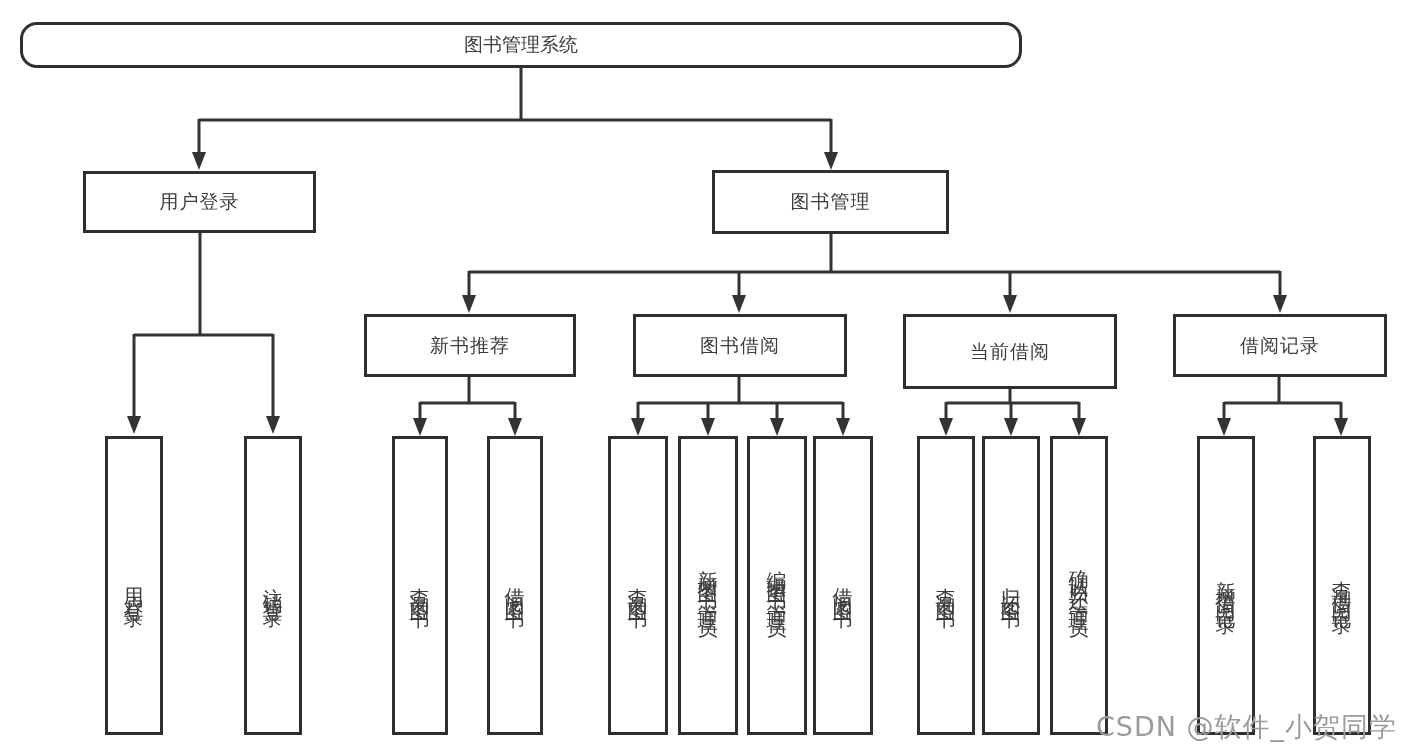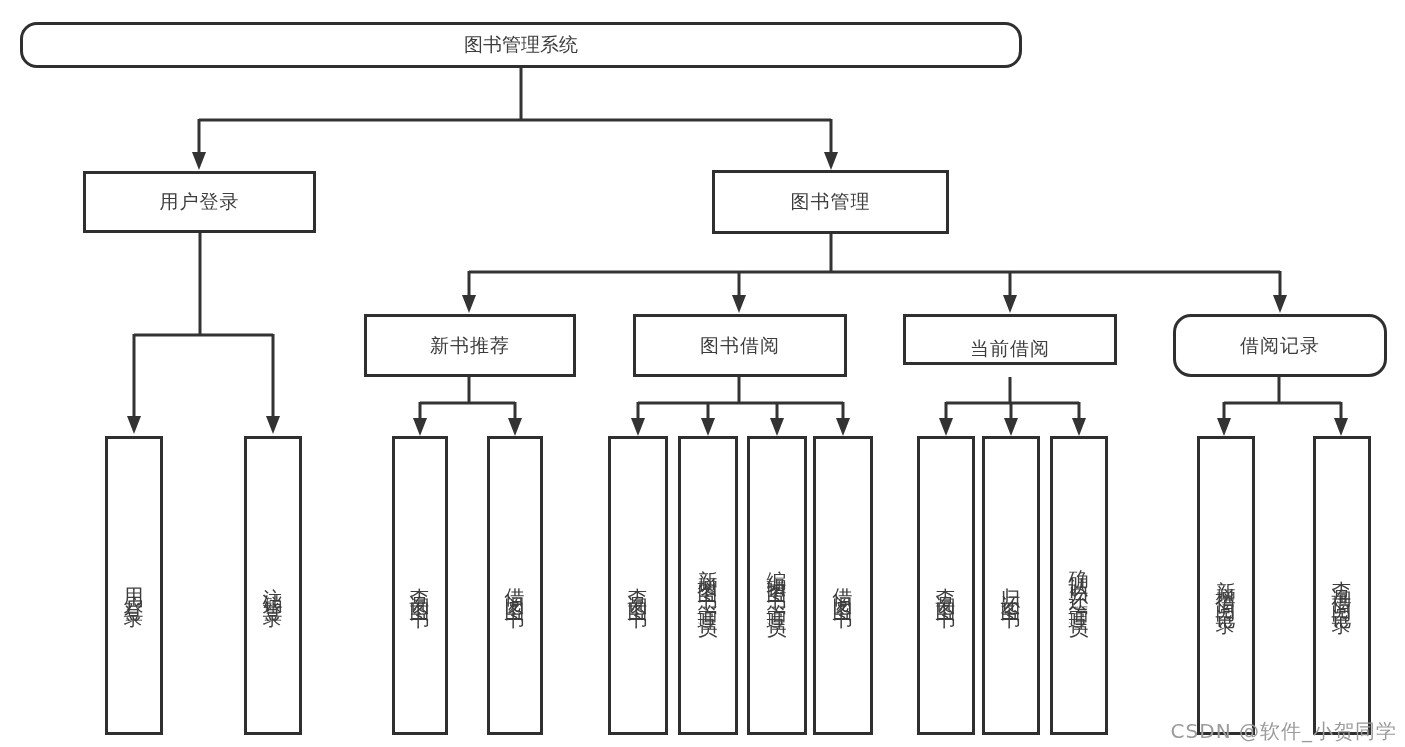--- a/index.html
+++ b/index.html
@@ -35,21 +35,21 @@
     text-orientation: mixed;
     font-size: 20px;
     letter-spacing: 7px;
     line-height: 1;
     white-space: nowrap;
   }
   .watermark {
     position: absolute;
     right: 8px;
     bottom: 2px;
-    font-size: 20px;
+    font-size: 27px;
     color: #9b9b9b;
     letter-spacing: 1px;
     z-index: 2;
   }
 </style>
 </head>
 <body>
 
 <div id="canvas">
 
@@ -133,24 +133,24 @@
   <div class="node h" style="left:712px; top:170px; width:237px; height:64px;">
     <span>图书管理</span>
   </div>
 
   <div class="node h" style="left:364px; top:314px; width:212px; height:63px;">
     <span>新书推荐</span>
   </div>
   <div class="node h" style="left:633px; top:314px; width:214px; height:63px;text-align:right;">
     <span>图书借阅</span>
   </div>
-  <div class="node h" style="left:903px; top:314px; width:214px; height:51px;align-items:flex-end;">
+  <div class="node h" style="left:903px; top:314px; width:214px; height:75px;">
     <span>当前借阅</span>
   </div>
-  <div class="node h" style="left:1173px; top:314px; width:214px; height:63px;border-radius:18px;">
+  <div class="node h" style="left:1173px; top:314px; width:214px; height:63px;">
     <span>借阅记录</span>
   </div>
 
   <div class="node leaf" style="left:105px; top:436px; width:58px; height:299px;">
     <span>用户登录</span>
   </div>
   <div class="node leaf" style="left:244px; top:436px; width:58px; height:299px;">
     <span>注销登录</span>
   </div>
 

